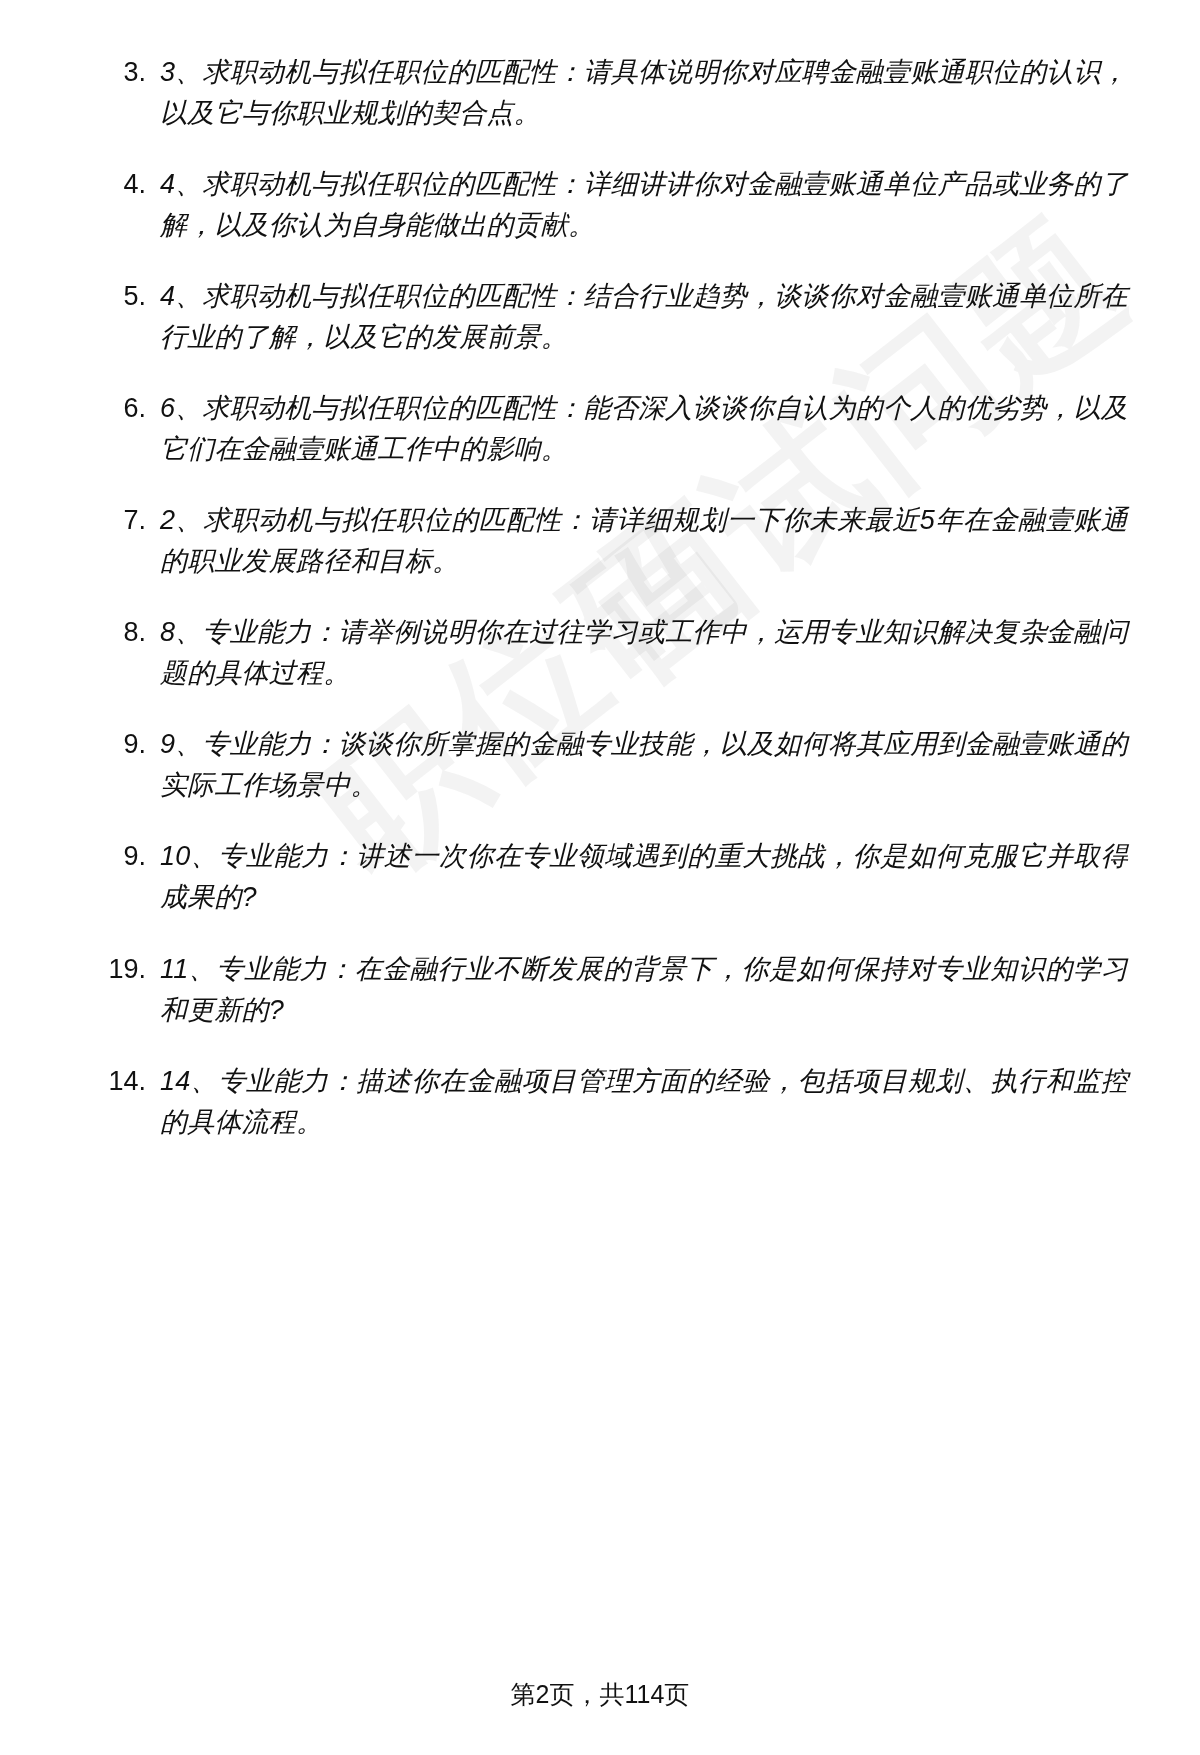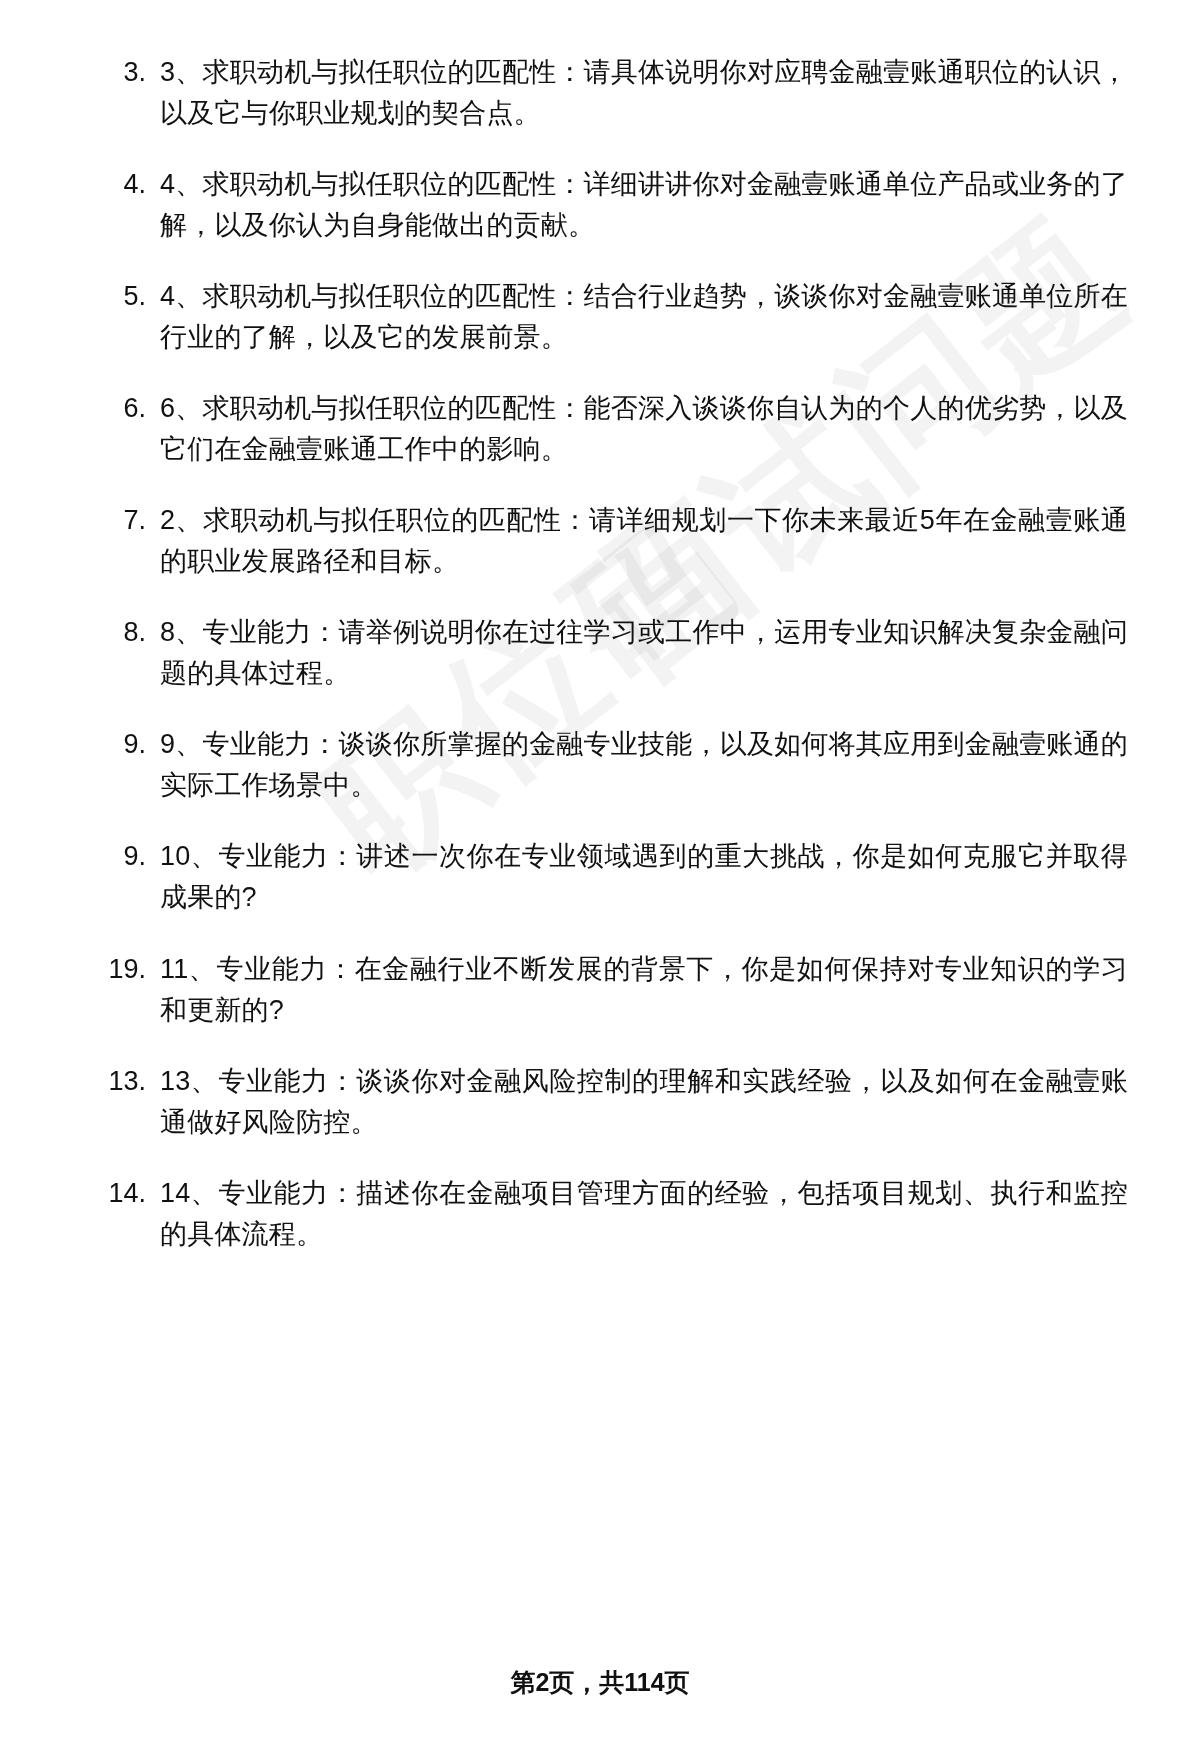--- a/index.html
+++ b/index.html
@@ -67,31 +67,31 @@
     color: #111;
     font-family: "Liberation Sans", "DejaVu Sans", sans-serif;
   }
   .q-text {
     flex: 1 1 auto;
     font-size: 27px;
     color: #111;
     text-align: justify;
     text-justify: inter-ideograph;
     letter-spacing: 0.2px;
+    font-style: italic;
   }
   .footer {
     position: absolute;
     left: 0;
     right: 0;
-    bottom: 56px;
+    bottom: 44px;
     text-align: center;
     font-size: 25px;
     color: #111;
     z-index: 10;
-    font-weight: bold;
   }
 </style>
 </head>
 <body>
 
 <div class="page">
 
   <div class="watermark">
     <span class="wm1">职位码</span>
     <span class="wm2">面试问题</span>
@@ -128,23 +128,19 @@
     </li>
     <li>
       <span class="q-num">9.</span>
       <span class="q-text">10、专业能力：讲述一次你在专业领域遇到的重大挑战，你是如何克服它并取得成果的?</span>
     </li>
     <li>
       <span class="q-num">19.</span>
       <span class="q-text">11、专业能力：在金融行业不断发展的背景下，你是如何保持对专业知识的学习和更新的?</span>
     </li>
     <li>
-      <span class="q-num">13.</span>
-      <span class="q-text">13、专业能力：谈谈你对金融风险控制的理解和实践经验，以及如何在金融壹账通做好风险防控。</span>
-    </li>
-    <li>
       <span class="q-num">14.</span>
       <span class="q-text">14、专业能力：描述你在金融项目管理方面的经验，包括项目规划、执行和监控的具体流程。</span>
     </li>
   </ol>
 
   <div class="footer">第2页，共114页</div>
 </div>
 
 </body></html>

